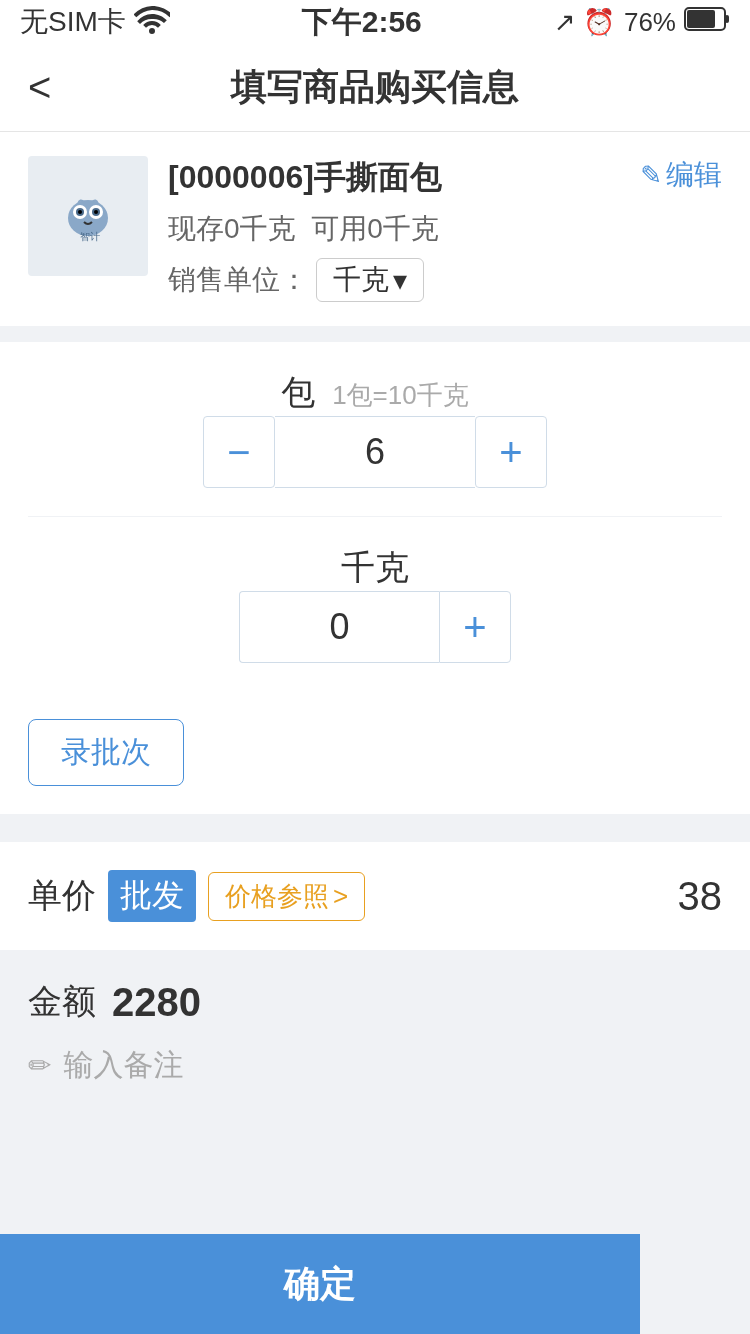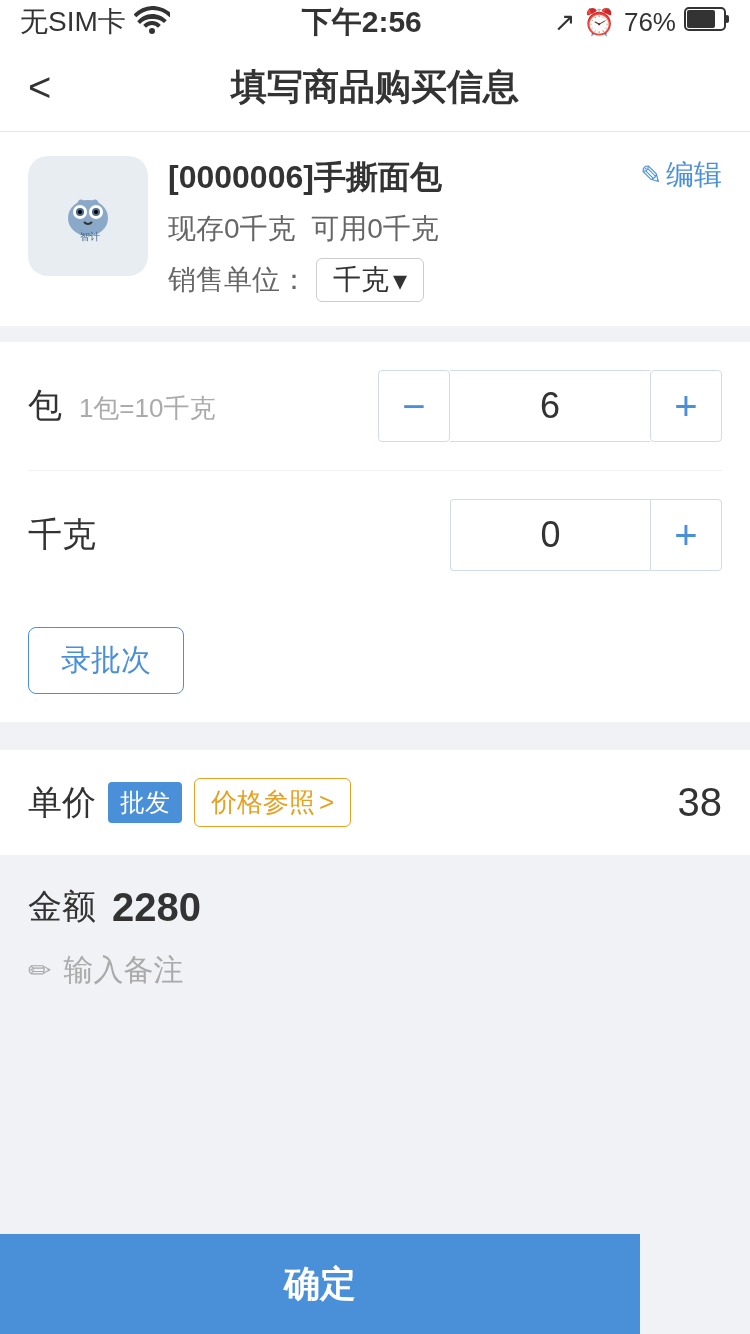--- a/index.html
+++ b/index.html
@@ -59,21 +59,21 @@
       padding: 24px 28px;
       display: flex;
       align-items: flex-start;
       gap: 20px;
       border-bottom: 8px solid #f0f2f5;
     }
     .product-thumb {
       width: 120px;
       height: 120px;
       background: #e8edf2;
-      border-radius: 20px;
+      border-radius: 4px;
       display: flex;
       align-items: center;
       justify-content: center;
       flex-shrink: 0;
     }
     .product-thumb svg { width: 60px; height: 60px; }
     .product-info { flex: 1; }
     .product-name { font-size: 32px; font-weight: 600; color: #333; margin-bottom: 10px; }
     .product-stock { font-size: 28px; color: #666; margin-bottom: 10px; }
     .product-unit { font-size: 28px; color: #666; display: flex; align-items: center; gap: 8px; }
@@ -99,20 +99,21 @@
     .quantity-section {
       background: #fff;
       padding: 0 28px;
     }
     .quantity-row {
       display: flex;
       align-items: center;
       justify-content: space-between;
       padding: 28px 0;
       border-bottom: 1px solid #f0f2f5;
+      flex-direction: column;
     }
     .quantity-row:last-child { border-bottom: none; }
     .quantity-sub { font-size: 26px; color: #aaa; margin-left: 8px; }
     .quantity-controls { display: flex; align-items: center; gap: 0; }
     .qty-btn {
       width: 72px;
       height: 72px;
       border: 1px solid #d0dce8;
       background: #fff;
       color: #4a90d9;
@@ -165,21 +166,21 @@
     .price-row {
       display: flex;
       align-items: center;
       justify-content: space-between;
     }
     .price-label-group { display: flex; align-items: center; gap: 12px; }
     .price-label { font-size: 34px; color: #333; }
     .price-badge {
       background: #4a90d9;
       color: #fff;
-      font-size: 25px;
+      font-size: 32px;
       padding: 4px 12px;
       border-radius: 4px;
     }
     .price-ref-btn {
       border: 1px solid #e8a020;
       border-radius: 6px;
       padding: 6px 16px;
       color: #e8a020;
       font-size: 26px;
       background: #fff;

